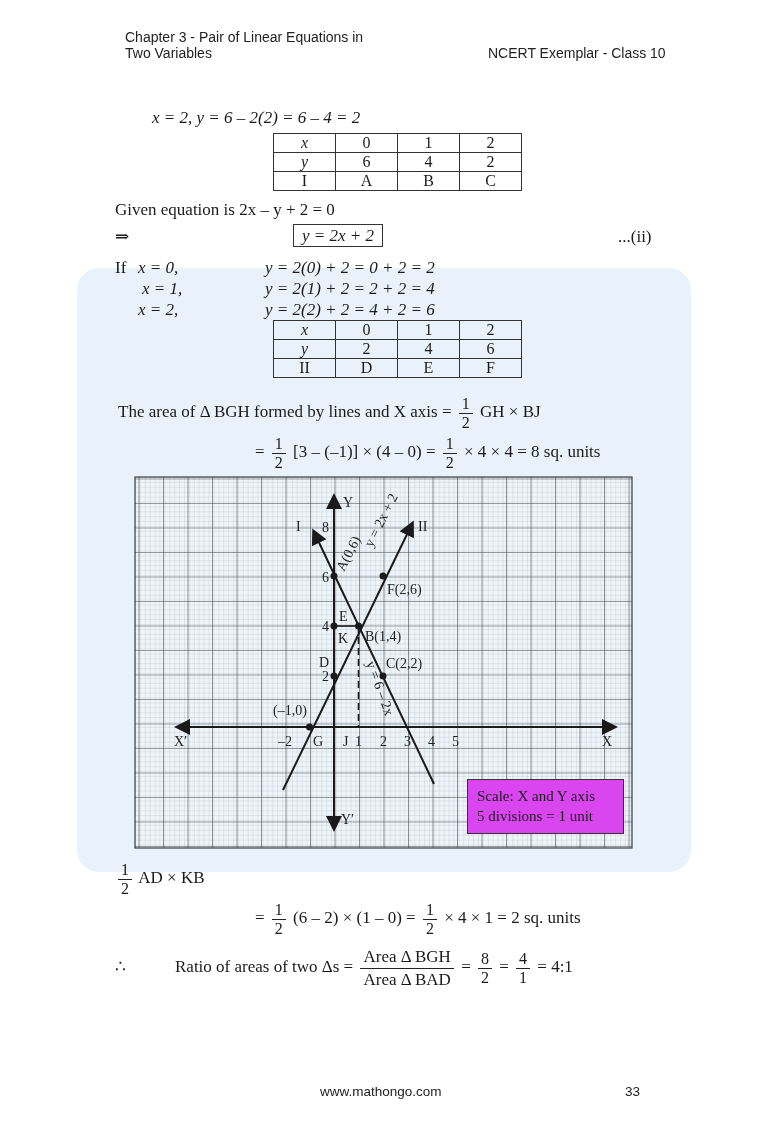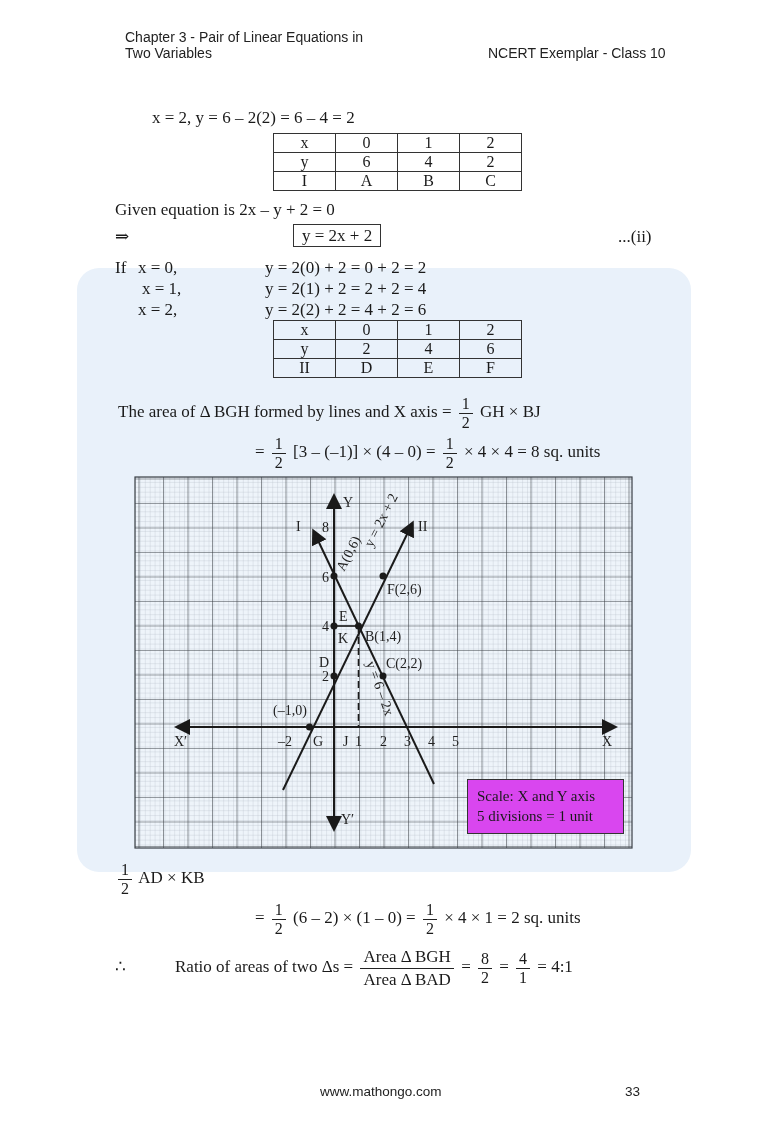--- a/index.html
+++ b/index.html
@@ -9,21 +9,21 @@
     font-family: "Liberation Serif", "DejaVu Serif", serif;
   }
   .hdr { position: absolute; font-family: "Liberation Sans", sans-serif; font-size: 14px; line-height: 16px; color: #222; }
   .hdr-left { left: 125px; top: 29px; }
   .hdr-right { left: 488px; top: 45px; }
   .bg-panel {
     position: absolute; left: 77px; top: 268px; width: 614px; height: 604px;
     background: #e9f1fa; border-radius: 22px;
   }
   .t { position: absolute; font-size: 17px; line-height: 20px; white-space: nowrap; }
-  .i { }
+  .i { font-style: italic; }
   table.v { position: absolute; border-collapse: collapse; font-size: 16px; }
   table.v td { border: 1.5px solid #333; width: 61px; height: 18px; text-align: center; padding: 0; line-height: 18px; }
   .boxed { border: 1.5px solid #333; padding: 1px 8px; }
   .frac { display: inline-flex; flex-direction: column; align-items: center; vertical-align: middle; margin: 0 3px; line-height: 18px; font-size: 16px; }
   .frac .num { border-bottom: 1px solid #222; padding: 0 3px; }
   .frac .den { padding: 0 3px; }
   .footer { position: absolute; font-family: "Liberation Sans", sans-serif; font-size: 13.5px; color: #222; }
   .graph { position: absolute; left: 0; top: 0; }
   .scale-box {
     position: absolute; left: 467px; top: 779px; width: 157px; height: 55px;

